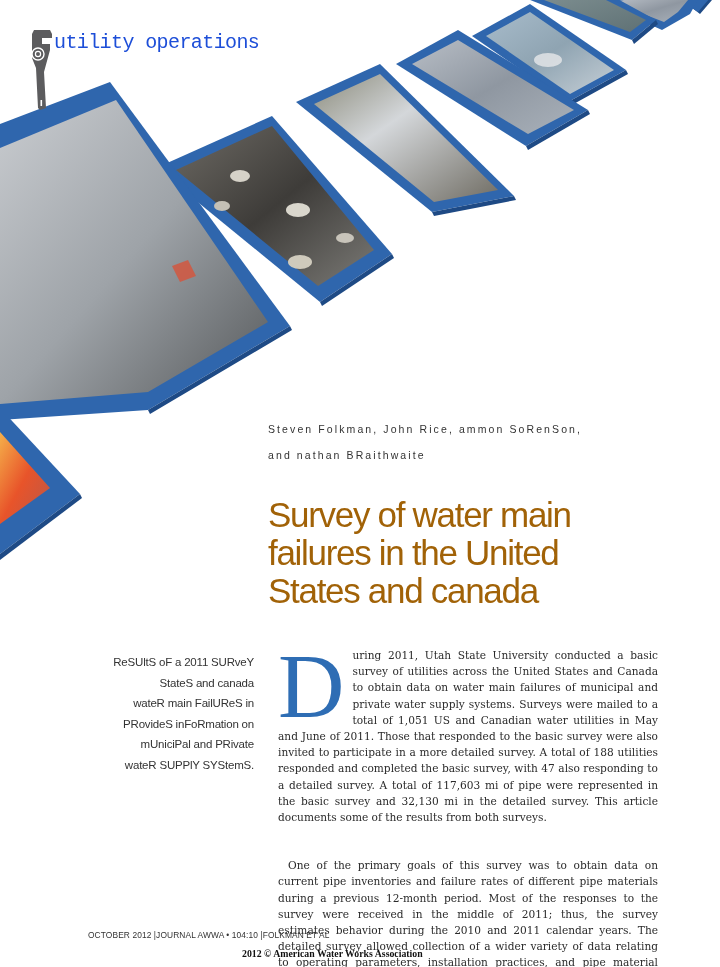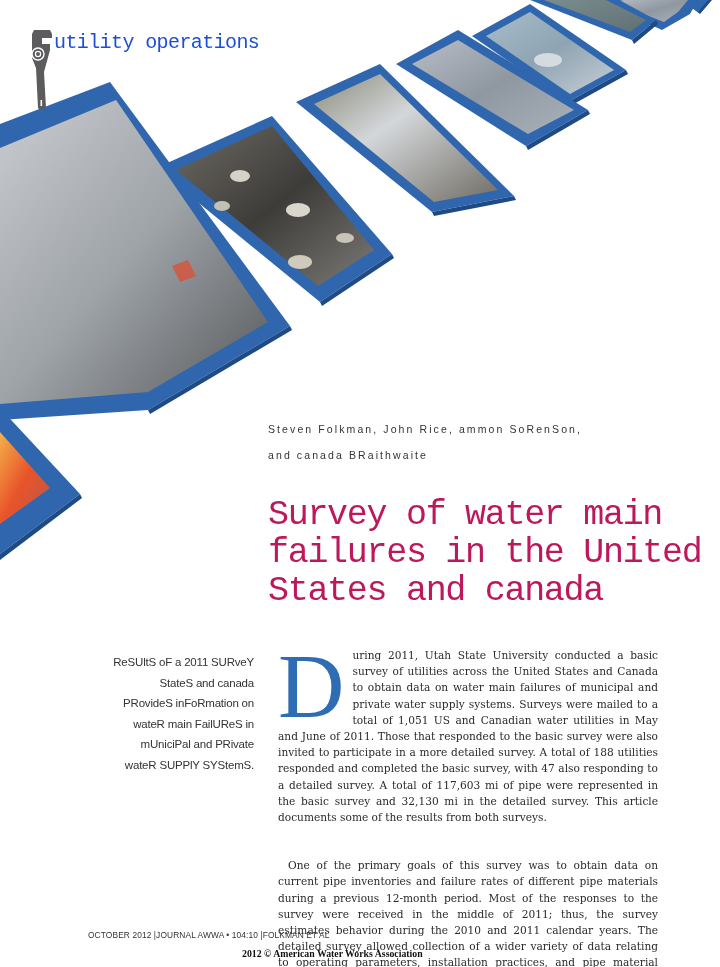--- a/index.html
+++ b/index.html
@@ -64,25 +64,25 @@
       margin-top: 8px;
     }
     .authors div { white-space: nowrap; }
 
     
     .article-title {
       position: absolute;
       left: 268px;
       top: 496px;
       width: 360px;
-      font-family: Liberation Mono, monospace;
+      font-family: Liberation Sans, sans-serif;
       font-size: 35px;
       line-height: 38px;
       letter-spacing: -1.3px;
-      color: #be185d;
+      color: #a16207;
       font-weight: normal;
       margin: 0;
     }
     .article-title span { display: block; white-space: nowrap; }
 
     
     .pull-quote {
       position: absolute;
       left: 96px;
       top: 652px;
@@ -258,34 +258,34 @@
     <path d="M6 2 L22 2 L24 6 L24 10 L14 10 L14 16 L22 16 L22 22 L16 44 L18 80 L12 82 L10 80 L8 40 L4 30 L4 6 Z" fill="#5c5c5e"></path>
     <circle cx="10" cy="26" r="6" fill="none" stroke="#ffffff" stroke-width="1.4"></circle>
     <circle cx="10" cy="26" r="2.6" fill="none" stroke="#ffffff" stroke-width="1.2"></circle>
     <rect x="12.5" y="72" width="1.6" height="6" fill="#ffffff"></rect>
   </svg>
   <span class="section-label">utility operations</span>
 </div>
 
 <div class="authors">
   <div>Steven Folkman, John Rice, ammon SoRenSon,</div>
-  <div>and canada BRaithwaite</div>
+  <div>and nathan BRaithwaite</div>
 </div>
 
 <h1 class="article-title">
   <span>Survey of water main</span>
   <span>failures in the United</span>
   <span>States and canada</span>
 </h1>
 
 <div class="pull-quote">
   <div>ReSUltS oF a 2011 SURveY</div>
   <div>StateS and canada</div>
+  <div>wateR main FailUReS in</div>
   <div>PRovideS inFoRmation on</div>
-  <div>wateR main FailUReS in</div>
   <div>mUniciPal and PRivate</div>
   <div>wateR SUPPlY SYStemS.</div>
 </div>
 
 <div class="body-text">
   <p class="para"><span class="drop-cap">D</span><span>uring 2011, Utah State University conducted a basic survey of utilities across the United States and Canada to obtain data on water main failures of municipal and private water supply systems. Surveys were mailed to a total of 1,051 US and Canadian water utilities in May and June of 2011. Those that responded to the basic survey were also invited to participate in a more detailed survey. A total of 188 utilities responded and completed the basic survey, with 47 also responding to a detailed survey. A total of 117,603 mi of pipe were represented in the basic survey and 32,130 mi in the detailed survey. This article documents some of the results from both surveys.</span></p>
   <p class="para">One of the primary goals of this survey was to obtain data on current pipe inventories and failure rates of different pipe materials during a previous 12-month period. Most of the responses to the survey were received in the middle of 2011; thus, the survey estimates behavior during the 2010 and 2011 calendar years. The detailed survey allowed collection of a wider variety of data relating to operating parameters, installation practices, and pipe material preferences.</p>
 </div>
 
 <div class="folio">70</div>

